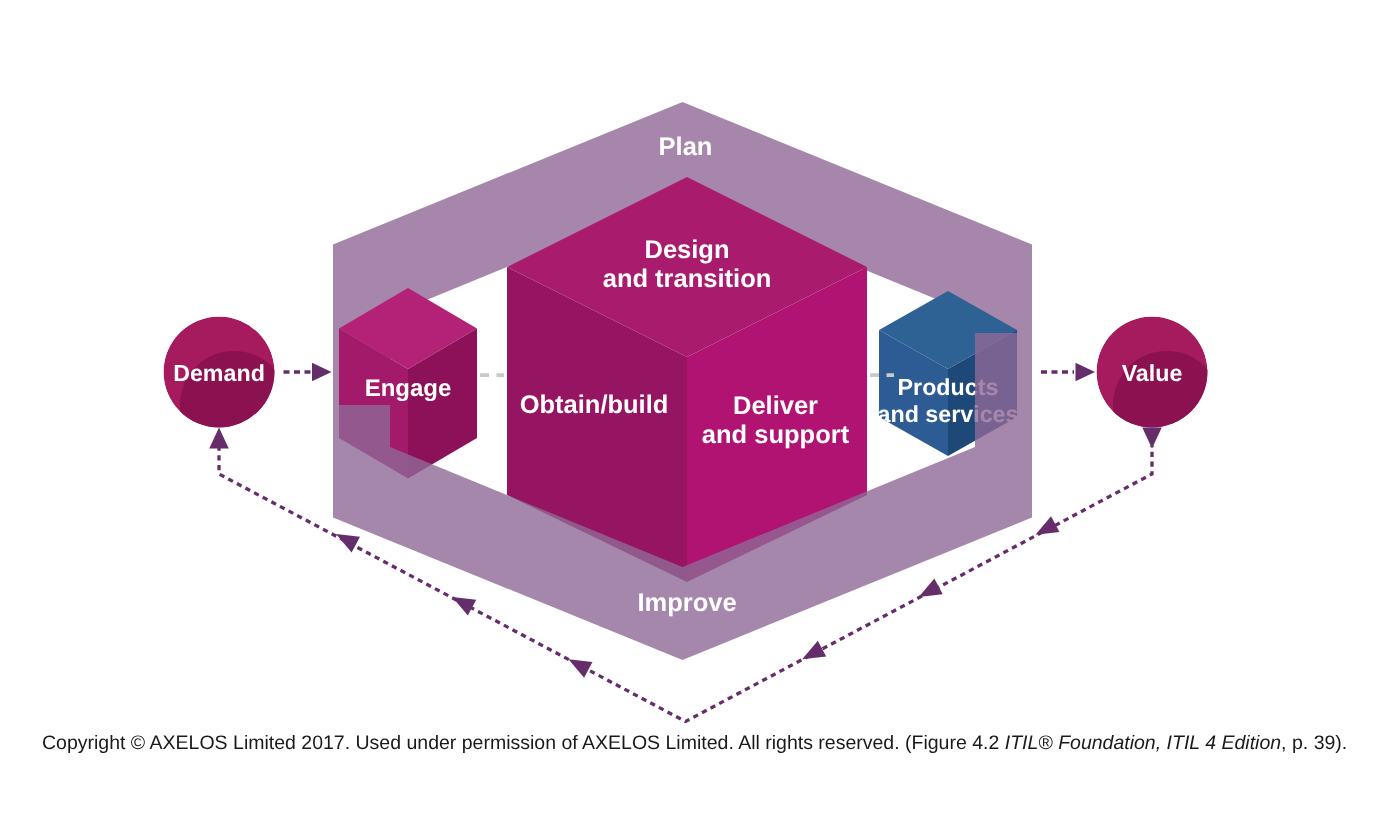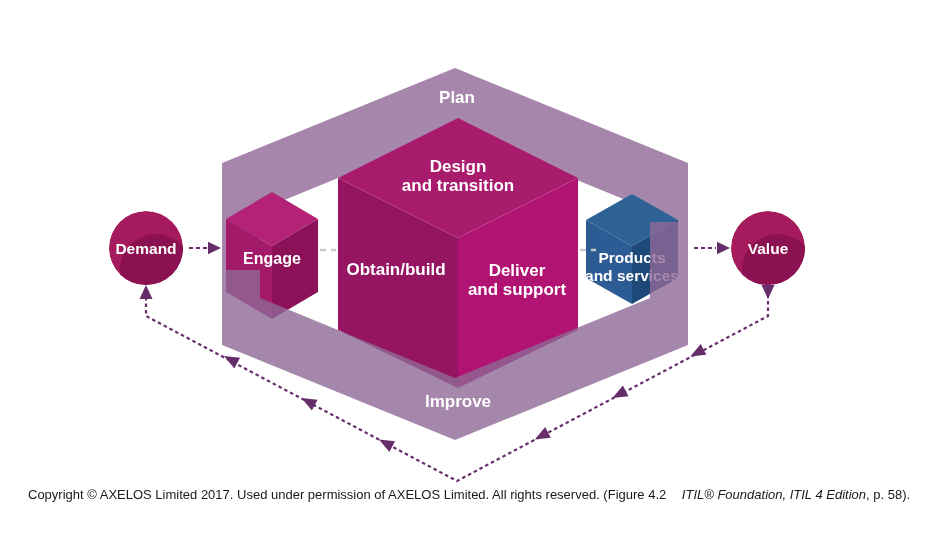--- a/index.html
+++ b/index.html
@@ -17,21 +17,21 @@
   }
   .copyright{
     position:absolute;
     left:28px;top:487px;
     width:890px;
     font-size:13px;
     color:#1a1a1a;
     letter-spacing:0px;
     white-space:nowrap;
   }
-  .copyright i{font-style:italic;margin-left:12px;}
+  .copyright i{font-style:italic;}
 </style>
 </head>
 <body>
 
 <div class="stage">
 
   <svg width="930" height="550" viewBox="0 0 930 550">
 
     <defs>
       <clipPath id="clipDemand">
@@ -115,16 +115,16 @@
       <polygon points="301.5,398 317.5,399.8 311.9,410.4" fill="#662D6B"></polygon>
       <polygon points="379,439.5 395,441.3 389.4,451.9" fill="#662D6B"></polygon>
 
       <polygon points="690.3,356.5 700.7,344.1 706.3,354.7" fill="#662D6B"></polygon>
       <polygon points="612.5,398 622.9,385.6 628.5,396.2" fill="#662D6B"></polygon>
       <polygon points="534.8,439.5 545.2,427.1 550.8,437.7" fill="#662D6B"></polygon>
     </g>
   </svg>
 
   <div class="copyright">
-    <span>Copyright © AXELOS Limited 2017. Used under permission of AXELOS Limited. All rights reserved. (Figure 4.2 </span><i>ITIL® Foundation, ITIL 4 Edition</i><span>, p. 58).</span>
+    <span>Copyright © AXELOS Limited 2017. Used under permission of AXELOS Limited. All rights reserved. (Figure 4.2 </span><i>ITIL® Foundation, ITIL 4 Edition</i><span>, p. 39).</span>
   </div>
 
 </div>
 
 </body></html>

